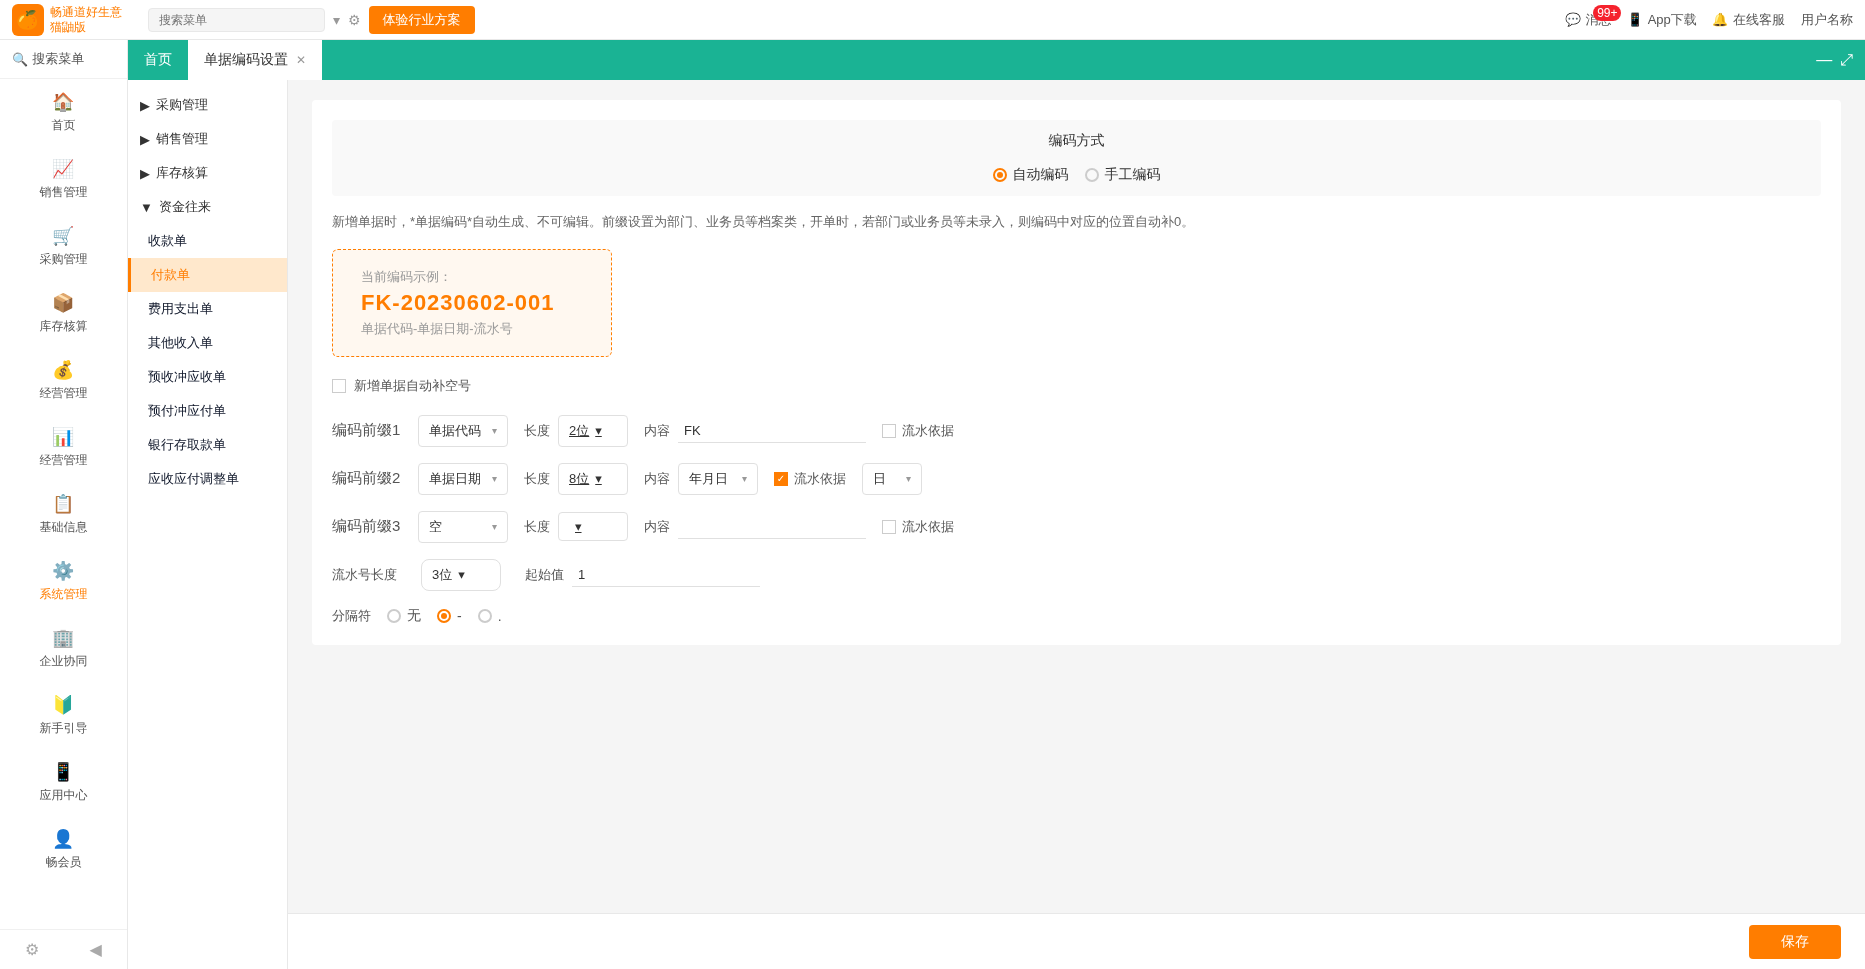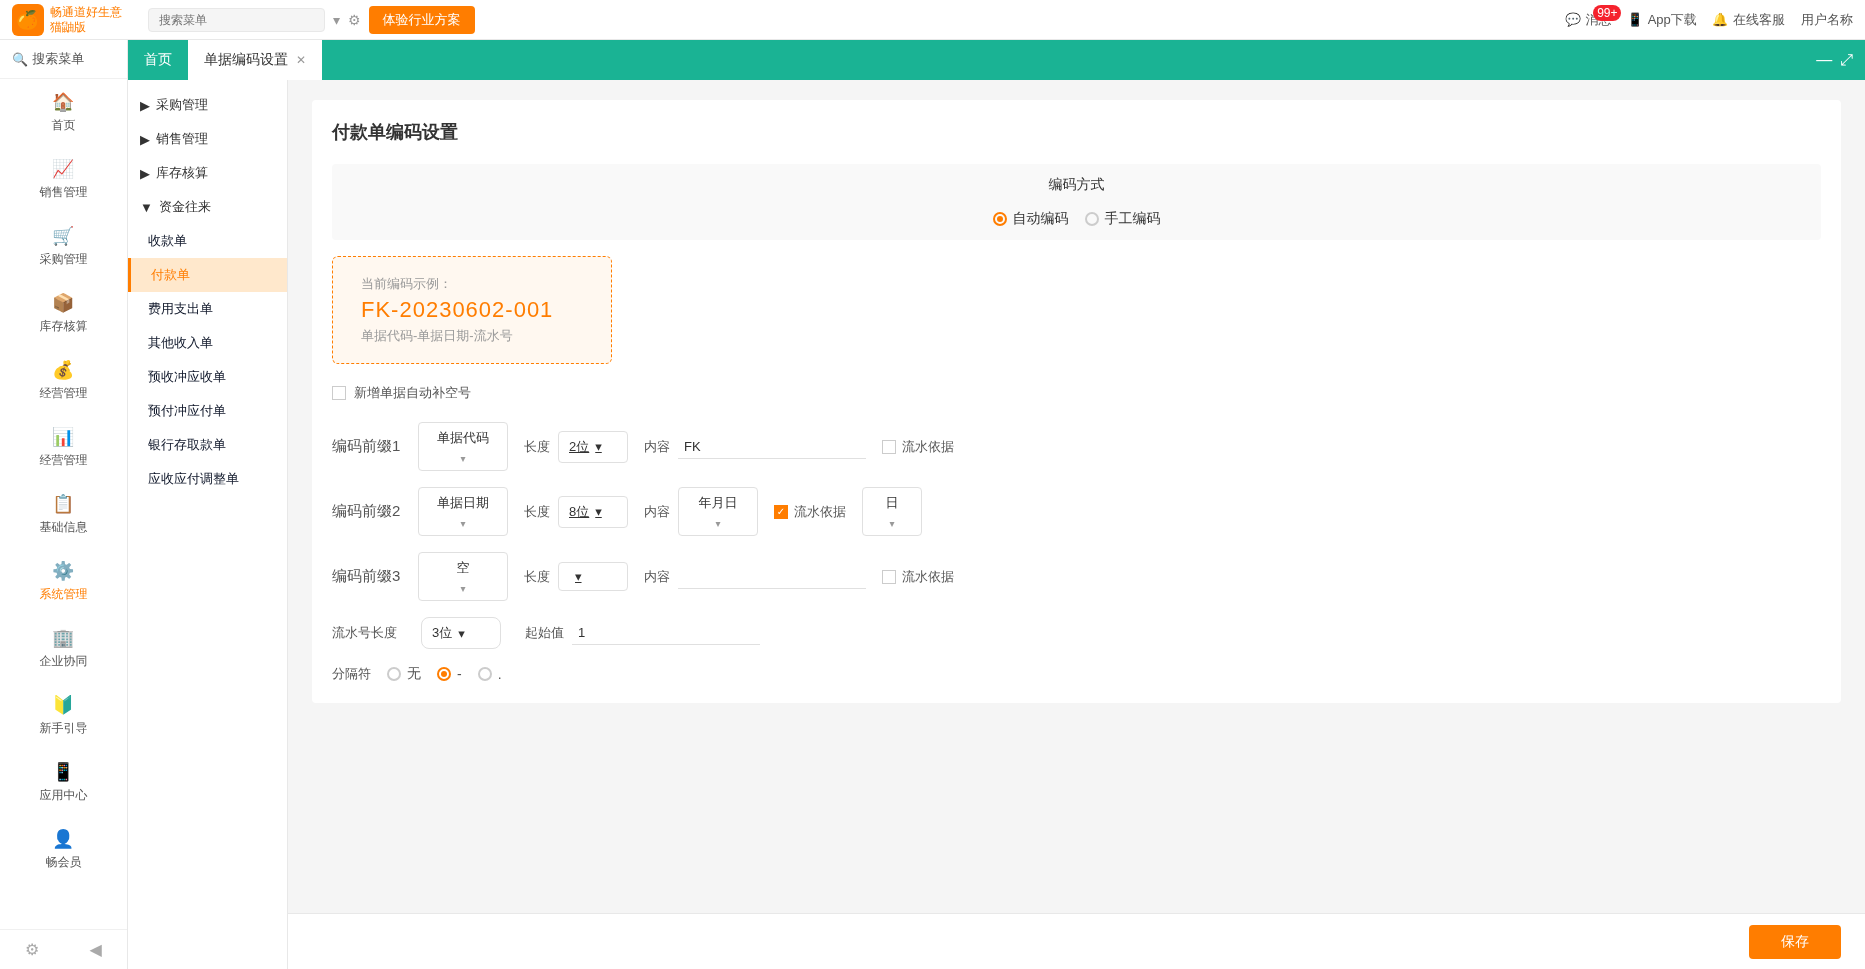--- a/index.html
+++ b/index.html
@@ -67,31 +67,31 @@
     .radio-group { display: flex; align-items: center; gap: 16px; }
     .radio-item { display: flex; align-items: center; gap: 6px; cursor: pointer; font-size: 14px; }
     .radio-dot { width: 14px; height: 14px; border-radius: 50%; border: 2px solid #ccc; display: flex; align-items: center; justify-content: center; }
     .radio-dot.checked { border-color: #ff7d00; }
     .radio-dot.checked::after { content: ''; width: 6px; height: 6px; background: #ff7d00; border-radius: 50%; }
 
     .info-text { font-size: 13px; color: #666; margin-bottom: 16px; line-height: 1.6; }
 
     
     .preview-box { border: 1.5px dashed #ff7d00; background: #fff8f0; border-radius: 6px; padding: 18px 28px; display: inline-block; margin-bottom: 20px; min-width: 280px; }
-    .preview-code { font-size: 22px; font-weight: 400; color: #ff7d00; letter-spacing: 1px; }
+    .preview-code { font-size: 22px; font-weight: 700; color: #ff7d00; letter-spacing: 1px; }
     .preview-desc { font-size: 13px; color: #999; margin-top: 4px; }
 
     
     .auto-fill-row { display: flex; align-items: center; gap: 8px; margin-bottom: 20px; font-size: 13px; color: #555; }
     .checkbox-box { width: 14px; height: 14px; border: 1px solid #ccc; display: inline-flex; align-items: center; justify-content: center; cursor: pointer; }
 
     
     .config-row { display: flex; align-items: center; gap: 16px; margin-bottom: 16px; flex-wrap: wrap; }
     .config-label { width: 70px; font-size: 15px; color: #555; flex-shrink: 0; }
-    .config-select { border: 1px solid #e0e0e0; border-radius: 4px; padding: 6px 10px; font-size: 13px; color: #333; background: white; display: flex; align-items: center; gap: 6px; cursor: pointer; min-width: 90px; flex-direction: column; }
+    .config-select { border: 1px solid #e0e0e0; border-radius: 4px; padding: 6px 10px; font-size: 13px; color: #333; background: white; display: flex; align-items: center; gap: 6px; cursor: pointer; min-width: 90px; }
     .config-select .sel-val { flex: 1; }
     .config-select .sel-arrow { color: #999; font-size: 10px; }
     .config-length { display: flex; align-items: center; gap: 8px; }
     .config-length-label { font-size: 13px; color: #555; }
     .config-length-select { border: 1px solid #e0e0e0; border-radius: 4px; padding: 6px 10px; font-size: 13px; color: #333; background: white; display: flex; align-items: center; gap: 6px; cursor: pointer; min-width: 70px; text-decoration: underline; }
     .config-content { display: flex; align-items: center; gap: 8px; }
     .config-content-label { font-size: 13px; color: #555; }
     .config-content-input { border: none; border-bottom: 1px solid #e0e0e0; padding: 4px 6px; font-size: 13px; color: #333; background: transparent; min-width: 60px; outline: none; }
     .checkbox-flow { display: flex; align-items: center; gap: 6px; font-size: 13px; color: #555; }
     .checkbox-checked { width: 14px; height: 14px; border: 1px solid #ff7d00; background: #ff7d00; display: inline-flex; align-items: center; justify-content: center; cursor: pointer; color: white; font-size: 10px; }
@@ -255,38 +255,38 @@
           <div class="sub-menu-item">预收冲应收单</div>
           <div class="sub-menu-item">预付冲应付单</div>
           <div class="sub-menu-item">银行存取款单</div>
           <div class="sub-menu-item">应收应付调整单</div>
         </div>
       </div>
 
       <div style="flex:1; display:flex; flex-direction:column; overflow:hidden;">
         <div class="main-content">
           <div class="settings-card">
-            <h2 class="page-title">付款单编码设置</h2>
 
             
             <div class="encode-method">
               <span class="encode-label">编码方式</span>
               <div class="radio-group">
                 <label class="radio-item">
                   <span class="radio-dot checked"></span>
                   <span>自动编码</span>
                 </label>
                 <label class="radio-item">
                   <span class="radio-dot"></span>
                   <span>手工编码</span>
                 </label>
               </div>
             </div>
 
             
+            <p class="info-text">新增单据时，*单据编码*自动生成、不可编辑。前缀设置为部门、业务员等档案类，开单时，若部门或业务员等未录入，则编码中对应的位置自动补0。</p>
 
             
             <div class="preview-box">
               <div style="font-size:13px;color:#999;margin-bottom:4px;">当前编码示例：</div>
               <div class="preview-code">FK-20230602-001</div>
               <div class="preview-desc">单据代码-单据日期-流水号</div>
             </div>
 
             
             <div class="auto-fill-row">

